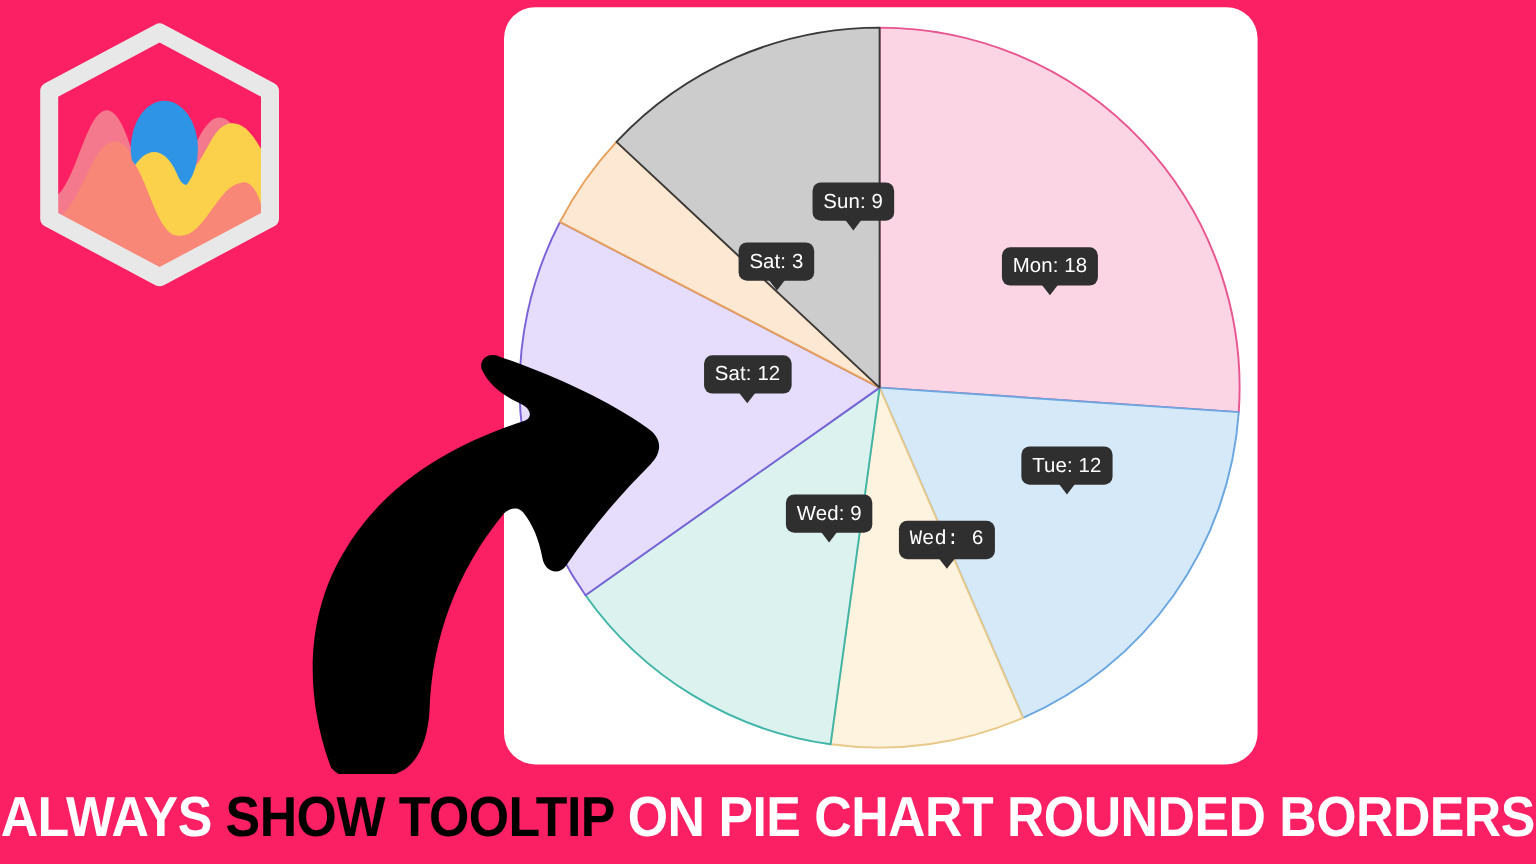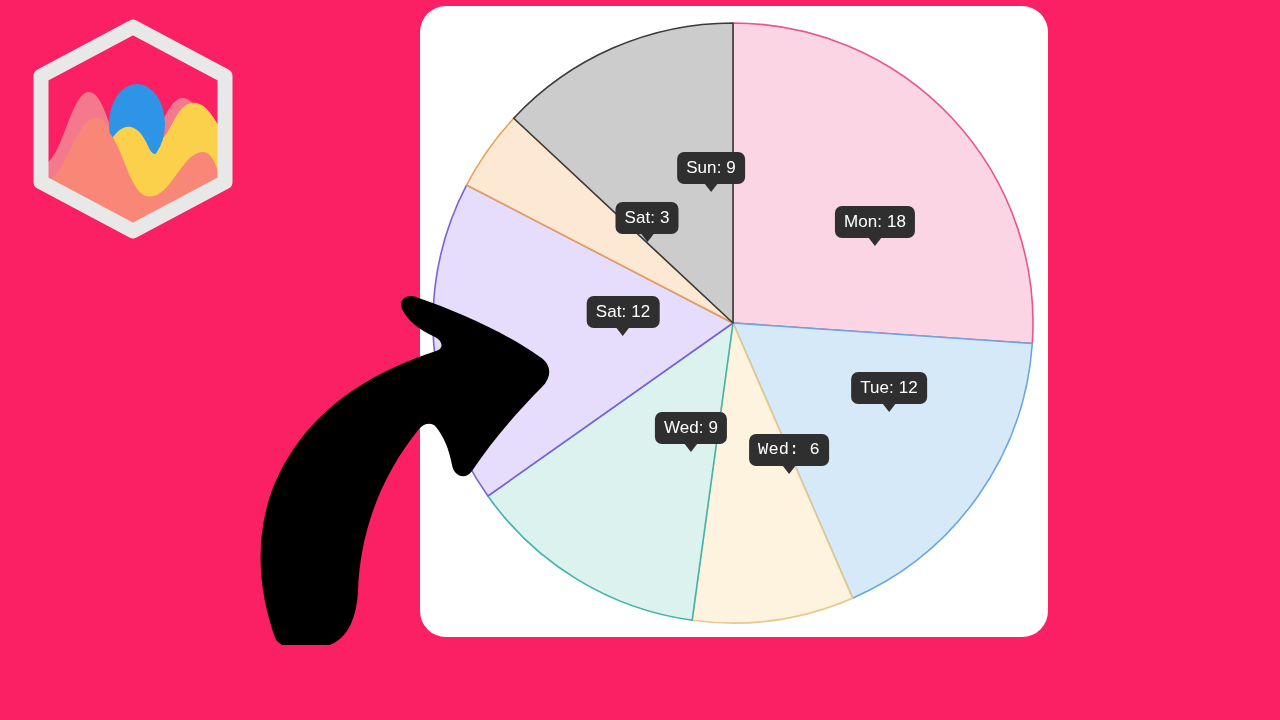--- a/index.html
+++ b/index.html
@@ -185,14 +185,19 @@
                C288,146 262,176 242,206
                C236,215 224,212 222,200
                C219,184 214,172 206,162
                C202,157 194,158 189,164
                C150,212 130,268 128,326
                C127,348 120,370 104,378
                C86,387 60,390 46,375 Z" fill="#000000"></path>
     </svg>
   </div>
 
+  <div id="caption">
+    <div id="caption-text">
+      <span>ALWAYS </span><span class="hl">SHOW TOOLTIP</span><span> ON PIE CHART ROUNDED BORDERS</span>
+    </div>
+  </div>
 
 </div>
 
 </body></html>

